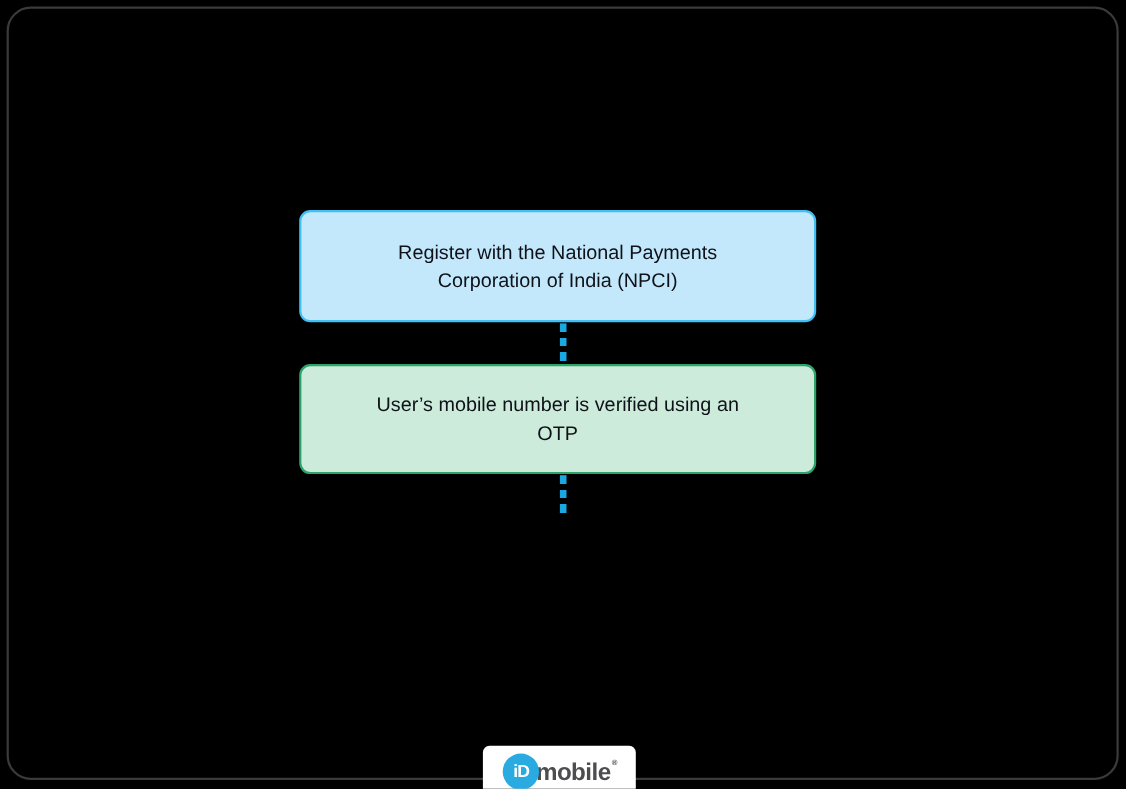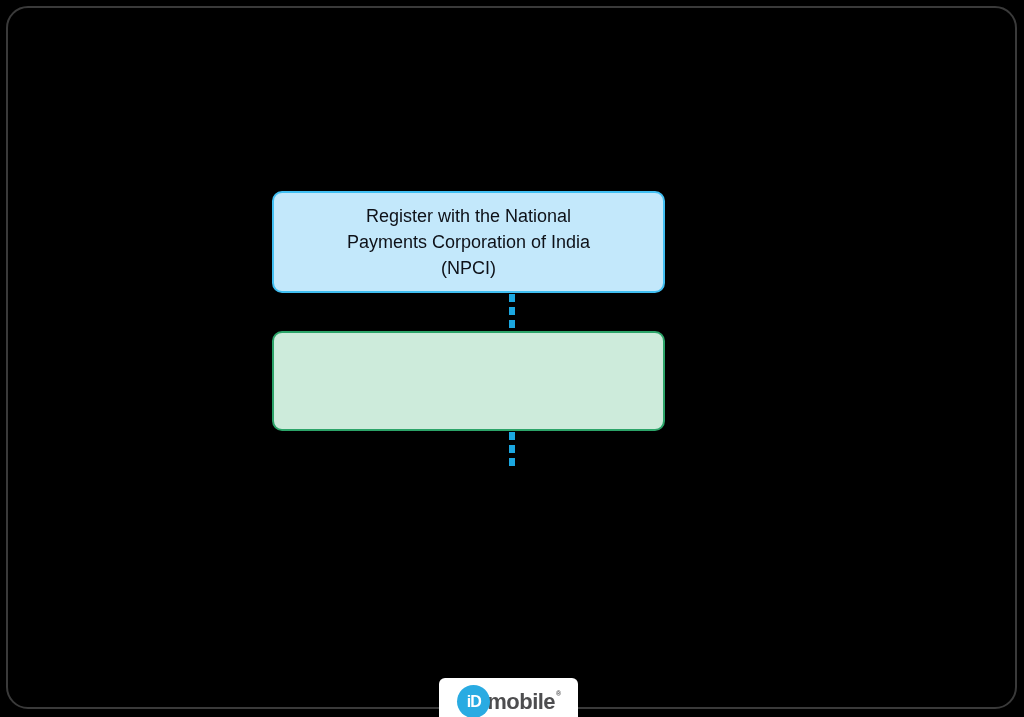--- a/index.html
+++ b/index.html
@@ -18,21 +18,21 @@
   .frame {
     position: absolute;
     left: 6px; top: 6px; right: 7px; bottom: 8px;
     border: 2px solid #3a3a3a;
     border-radius: 22px;
     pointer-events: none;
   }
   .step {
     position: absolute;
     left: 272px;
-    width: 393px;
+    width: 470px;
     border-radius: 10px;
     border: 2px solid transparent;
     display: flex;
     flex-direction: column;
     justify-content: center;
     align-items: center;
     text-align: center;
     padding: 8px 52px;
     color: #0e1118;
     font-size: 18px;
@@ -113,20 +113,21 @@
 
   <div class="frame"></div>
 
   <div class="step step-blue">
     <div>Register with the National Payments Corporation of India (NPCI)</div>
   </div>
 
   <div class="connector connector-1"></div>
 
   <div class="step step-green">
+    <div>User’s mobile number is verified using an OTP</div>
   </div>
 
   <div class="connector connector-2"></div>
 
 
   <div class="logo-card">
     <div class="logo-inner">
       <span class="logo-circle">iD</span>
       <span class="logo-wordmark"><span>mobile</span><sup class="logo-reg">®</sup></span>
       <span class="logo-tagline">A Division of Subex</span>

